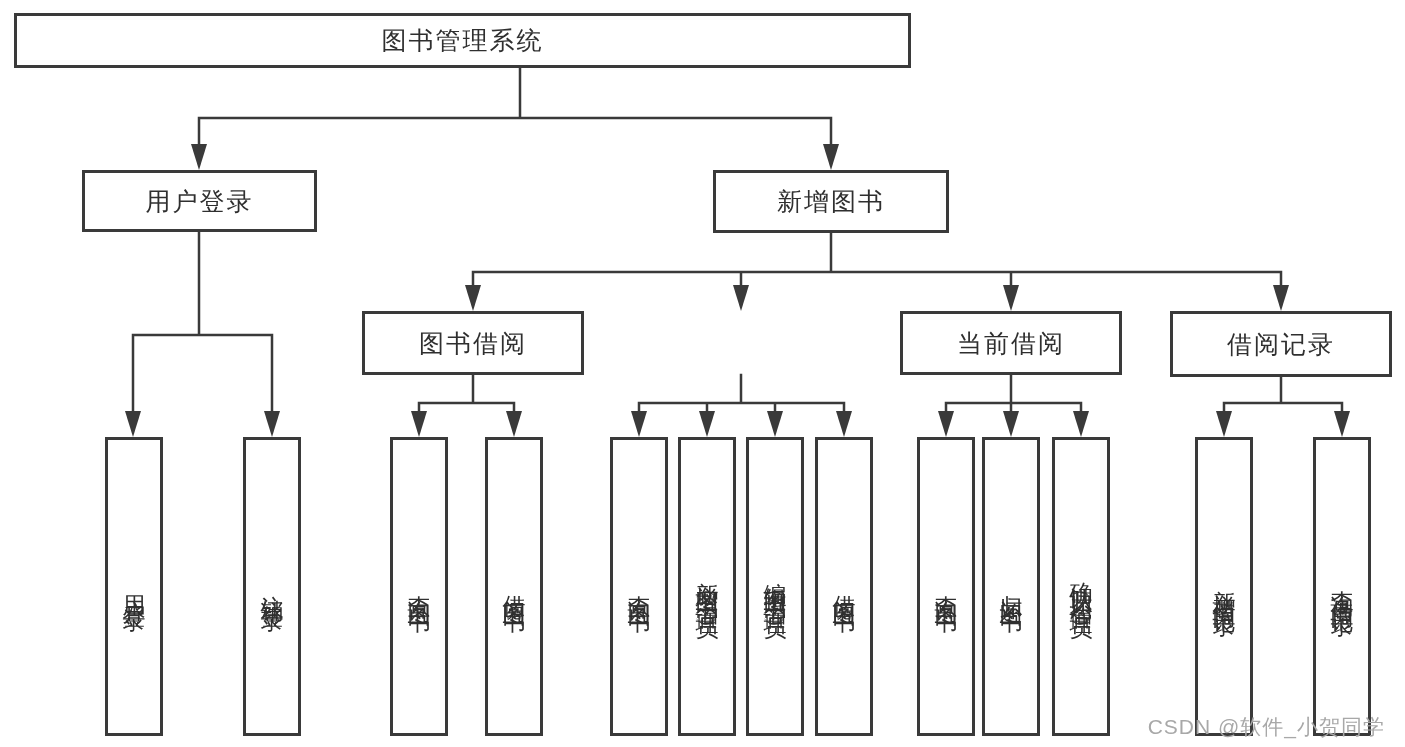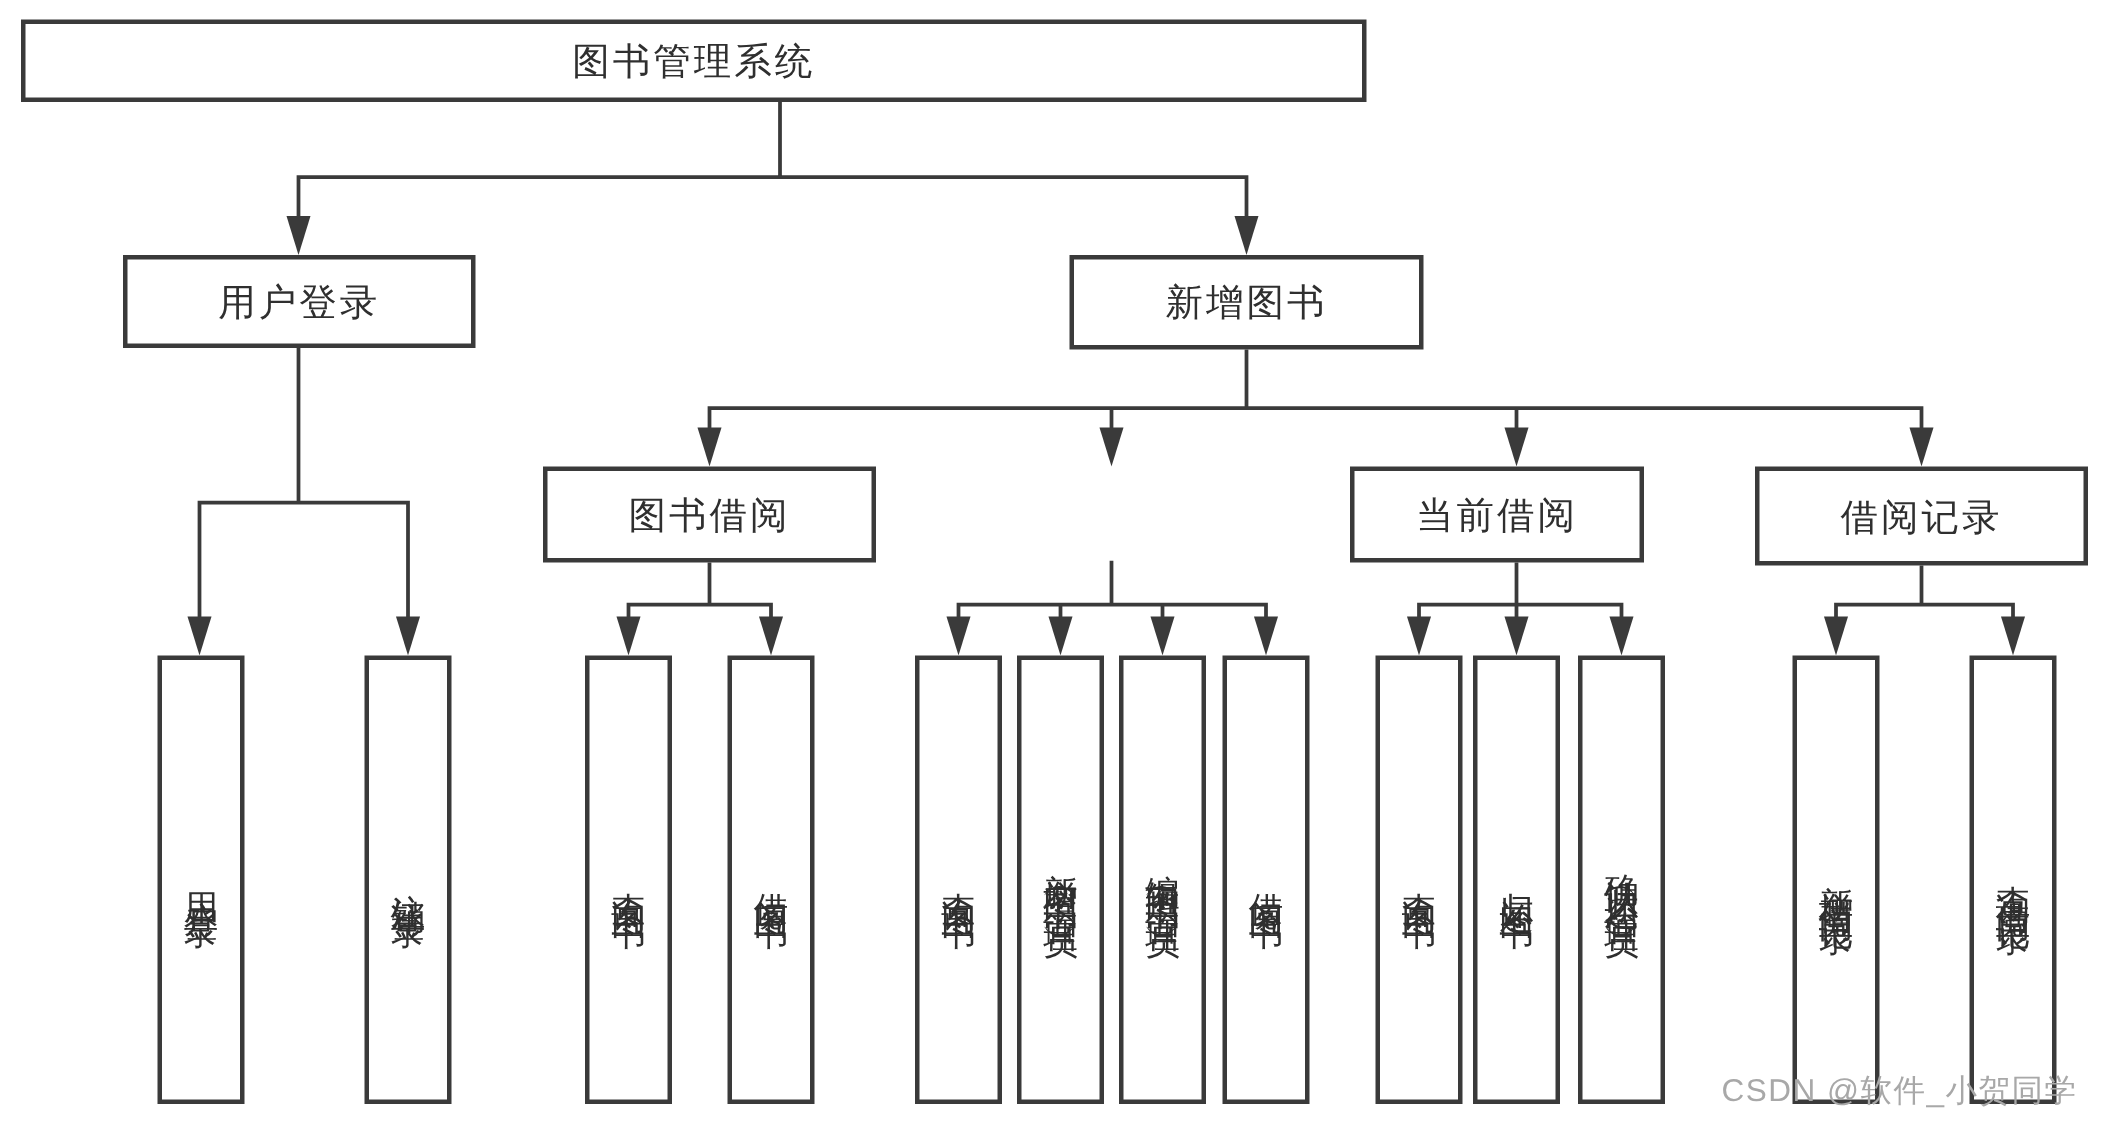--- a/index.html
+++ b/index.html
@@ -48,21 +48,21 @@
     font-size: 23px;
     letter-spacing: 5px;
     line-height: 1;
   }
   
   #n-root    { left: 14px;   top: 13px;  width: 897px; height: 55px; }
   #n-login   { left: 82px;   top: 170px; width: 235px;  height: 62px; }
   #n-mgmt    { left: 713px;  top: 170px; width: 236px;  height: 63px; }
   #n-rec     { left: 362px;  top: 311px; width: 222px;  height: 64px; }
   #n-borrow  { left: 630px;  top: 311px; width: 222px;  height: 64px; }
-  #n-current { left: 900px;  top: 311px; width: 196px;  height: 64px; }
+  #n-current { left: 900px;  top: 311px; width: 222px;  height: 64px; }
   #n-records { left: 1170px; top: 311px; width: 222px;  height: 66px; }
   
   #l-a1 { left: 105px; }
   #l-a2 { left: 243px; }
   #l-b1 { left: 390px; }
   #l-b2 { left: 485px; }
   #l-c1 { left: 610px; }
   #l-c2 { left: 678px; }
   #l-c3 { left: 746px; }
   #l-c4 { left: 815px; }

